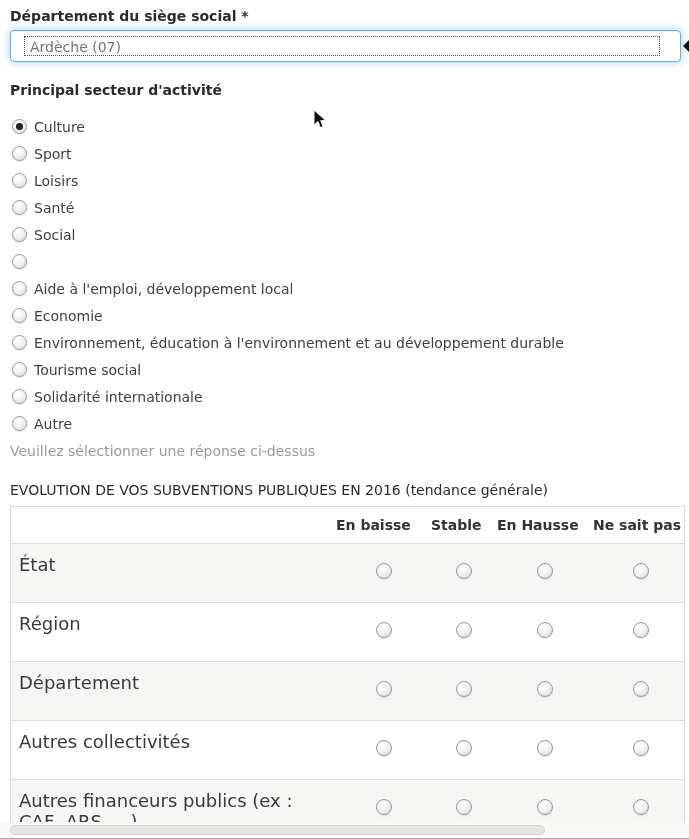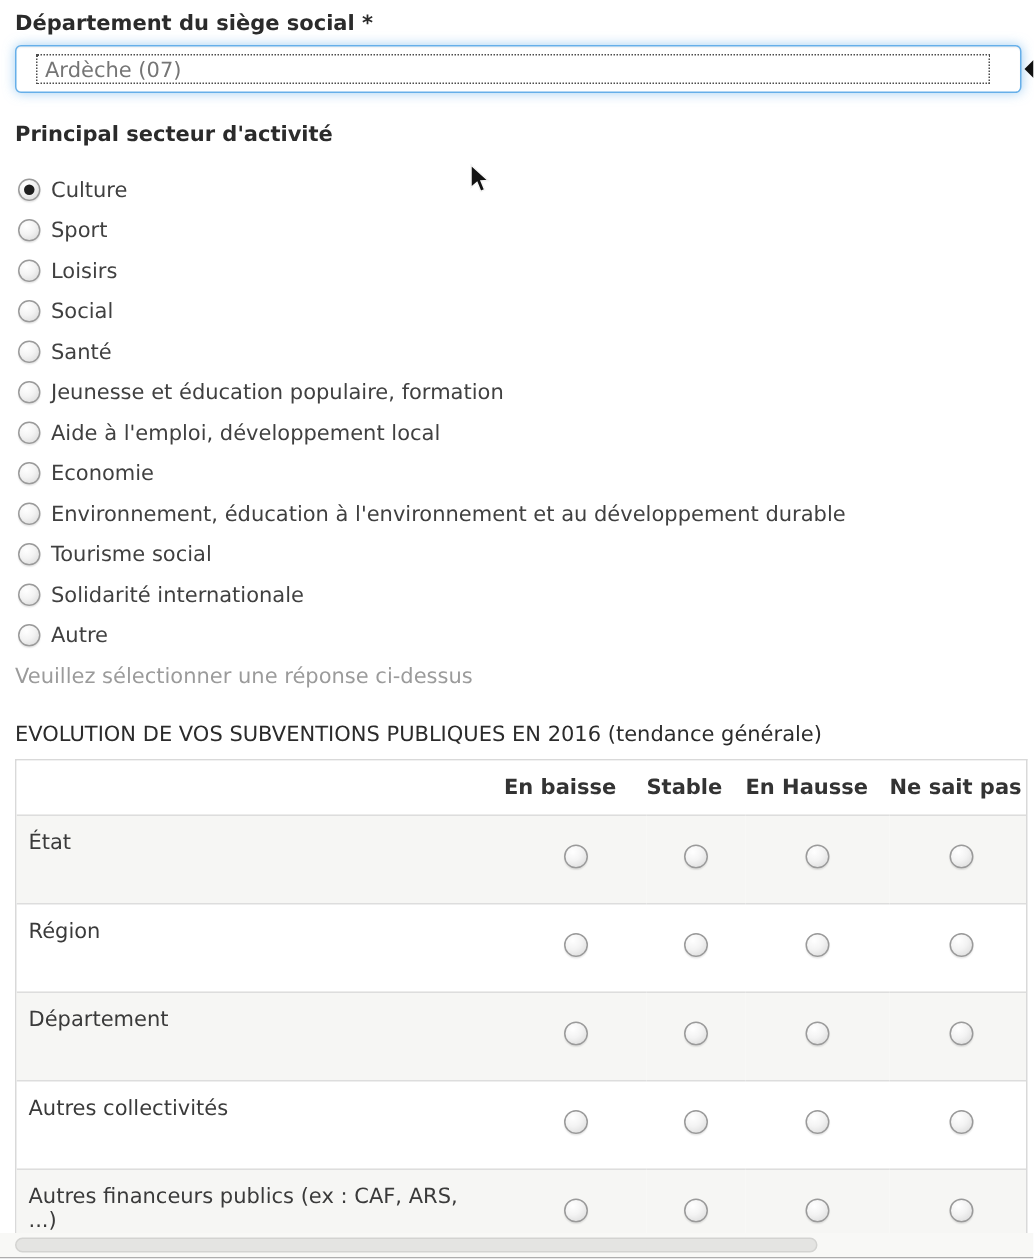--- a/index.html
+++ b/index.html
@@ -129,21 +129,21 @@
     vertical-align: middle;
     background: #ffffff;
     white-space: nowrap;
   }
   table.matrix tbody tr { border-top: 1px solid #dddddd; }
   table.matrix tbody tr:nth-child(odd) { background: #f6f6f4; }
   table.matrix tbody td, table.matrix tbody th {
     height: 59px;
   }
   td.row-label {
-    font-size: 14px;
+    font-size: 18px;
     color: #3a3a3a;
     text-align: left;
     vertical-align: top;
     padding: 10px 8px 0 8px;
     font-weight: normal;
   }
   td.radio-cell {
     text-align: center;
     vertical-align: middle;
     cursor: pointer;
@@ -196,29 +196,28 @@
   <li class="radio-item">
     <span class="radio" data-state="unchecked"></span>
     <span class="radio-label">Sport</span>
   </li>
   <li class="radio-item">
     <span class="radio" data-state="unchecked"></span>
     <span class="radio-label">Loisirs</span>
   </li>
   <li class="radio-item">
     <span class="radio" data-state="unchecked"></span>
+    <span class="radio-label">Santé</span>
+  </li>
+  <li class="radio-item">
+    <span class="radio" data-state="unchecked"></span>
     <span class="radio-label">Social</span>
   </li>
   <li class="radio-item">
     <span class="radio" data-state="unchecked"></span>
-    <span class="radio-label">Santé</span>
-  </li>
-  <li class="radio-item">
-    <span class="radio" data-state="unchecked"></span>
-    <span class="radio-label">Jeunesse et éducation populaire, formation</span>
   </li>
   <li class="radio-item">
     <span class="radio" data-state="unchecked"></span>
     <span class="radio-label">Aide à l'emploi, développement local</span>
   </li>
   <li class="radio-item">
     <span class="radio" data-state="unchecked"></span>
     <span class="radio-label">Economie</span>
   </li>
   <li class="radio-item">

